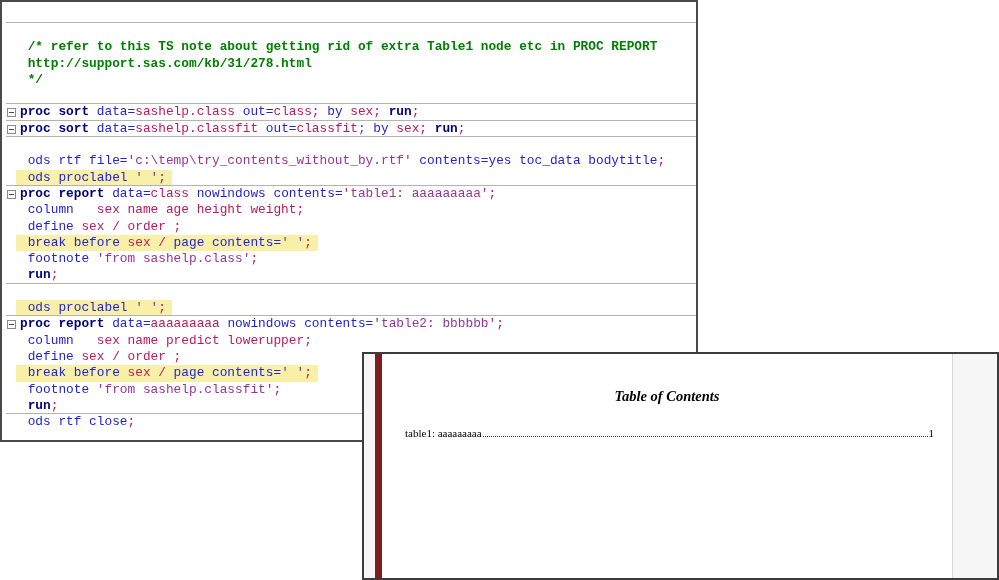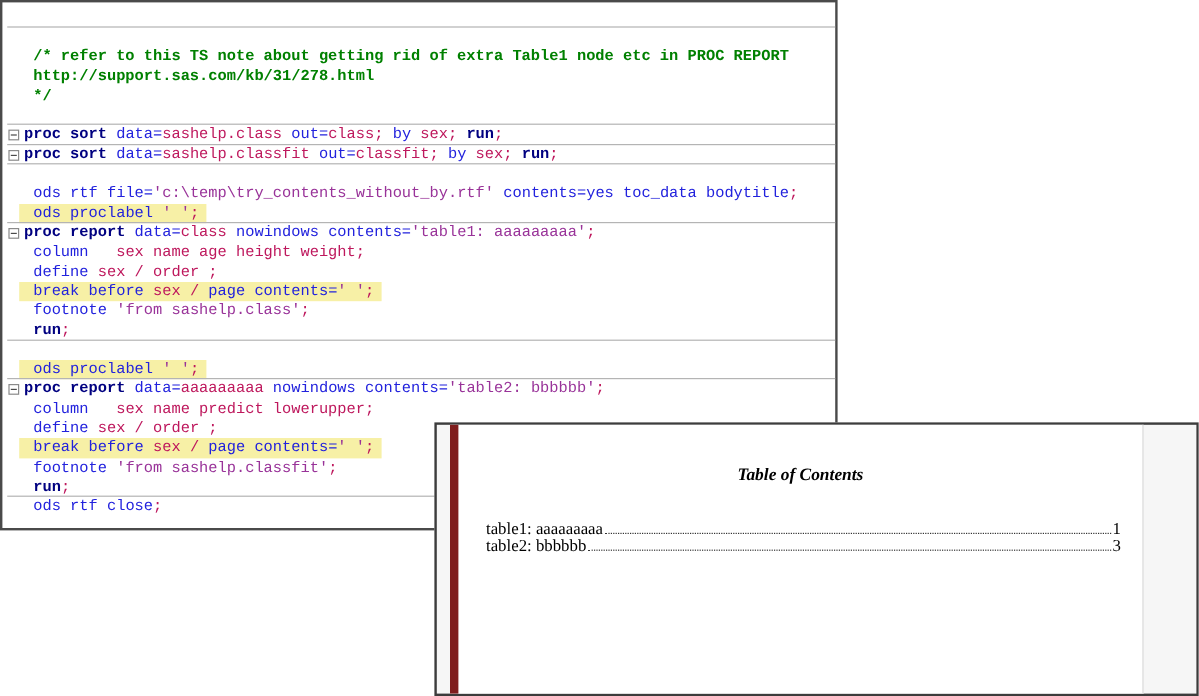--- a/index.html
+++ b/index.html
@@ -48,23 +48,23 @@
     position:absolute;left:11px;top:0;bottom:0;width:578px;background:#ffffff;
     border-left:7px solid #7f1d1d;border-right:1px solid #d8d8d8;
     box-sizing:border-box;padding-top:34px;
   }
   .doc-title{
     text-align:center;color:#000;
     font-family:"Liberation Serif","DejaVu Serif",serif;
     font-size:14.5px;font-weight:bold;font-style:italic;line-height:17px;
   }
   .toc-entries{
-    margin:30px 18px 0 23px;
+    margin:22px 18px 0 23px;
     font-family:"Liberation Serif","DejaVu Serif",serif;
-    font-size:14px;color:#000;
+    font-size:11px;color:#000;
   }
   .toc-row{display:flex;align-items:baseline;line-height:13.5px;}
   .toc-label{white-space:nowrap;}
   .toc-leader{flex:1;border-bottom:1px dotted #333;margin:0 1px 2px 1px;}
   .toc-num{white-space:nowrap;}
 </style>
 </head>
 <body>
 
 <div class="editor-window">
@@ -99,20 +99,15 @@
 
 <div class="toc-window">
   <div class="doc-page">
     <div class="doc-title">Table of Contents</div>
     <div class="toc-entries">
         <div class="toc-row">
           <span class="toc-label">table1: aaaaaaaaa</span>
           <span class="toc-leader"></span>
           <span class="toc-num">1</span>
         </div>
-        <div class="toc-row">
-          <span class="toc-label">table2: bbbbbb</span>
-          <span class="toc-leader"></span>
-          <span class="toc-num">3</span>
-        </div>
       </div>
   </div>
 </div>
 
 </body></html>

